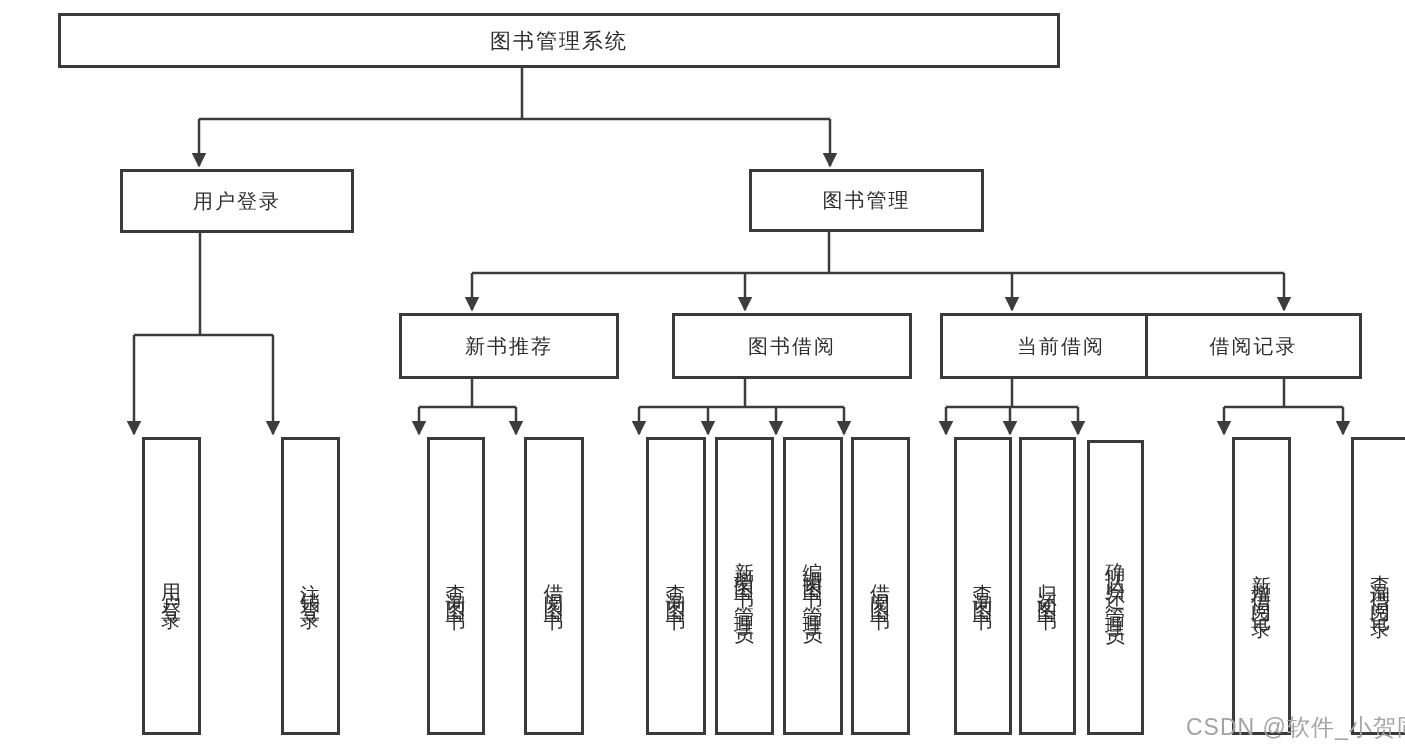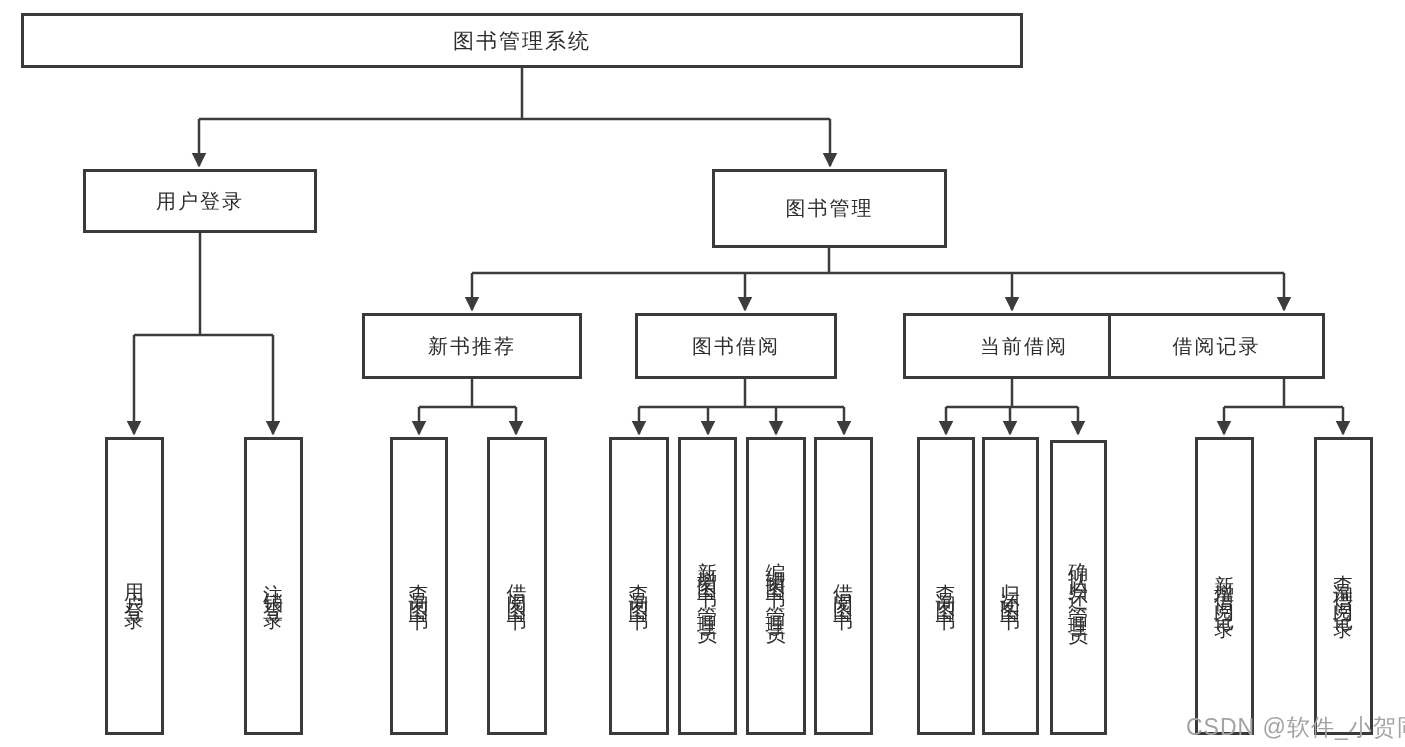--- a/index.html
+++ b/index.html
@@ -20,20 +20,21 @@
   .node {
     position: absolute;
     box-sizing: border-box;
     background: #ffffff;
     border: 3px solid #3a3a3a;
     display: flex;
     align-items: center;
     justify-content: center;
     color: #2d2d2d;
     z-index: 2;
+    margin-left: 37px;
   }
   .node.h { font-size: 20px; letter-spacing: 2px; }
   .node.root { font-size: 21px; }
   .node.leaf span {
     writing-mode: vertical-rl;
     text-orientation: mixed;
     font-size: 20px;
     letter-spacing: 9px;
     line-height: 1;
     color: #2d2d2d;
@@ -93,24 +94,24 @@
 
       <path d="M1284,379 L1284,407 M1224,407 L1343,407"></path>
       <line x1="1224" y1="407" x2="1224" y2="434" marker-end="url(#arrow)"></line>
       <line x1="1343" y1="407" x2="1343" y2="434" marker-end="url(#arrow)"></line>
     </g>
   </svg>
 
   <div class="node h root" style="left:21px; top:13px; width:1002px; height:55px;">图书管理系统</div>
 
   <div class="node h" style="left:83px; top:169px; width:234px; height:64px;">用户登录</div>
-  <div class="node h" style="left:712px; top:169px; width:235px; height:79px;">图书管理</div>
+  <div class="node h" style="left:712px; top:169px; width:235px; height:63px;">图书管理</div>
 
   <div class="node h" style="left:362px; top:313px; width:220px; height:66px;">新书推荐</div>
-  <div class="node h" style="left:635px; top:313px; width:202px; height:66px;">图书借阅</div>
+  <div class="node h" style="left:635px; top:313px; width:240px; height:66px;">图书借阅</div>
   <div class="node h" style="left:903px; top:313px; width:242px; height:66px;">当前借阅</div>
   <div class="node h" style="left:1108px; top:313px; width:217px; height:66px;">借阅记录</div>
 
   <div class="node leaf" style="left:105px; top:437px; width:59px; height:298px;">
     <span>用户登录</span>
   </div>
   <div class="node leaf" style="left:244px; top:437px; width:59px; height:298px;">
     <span>注销登录</span>
   </div>
 

